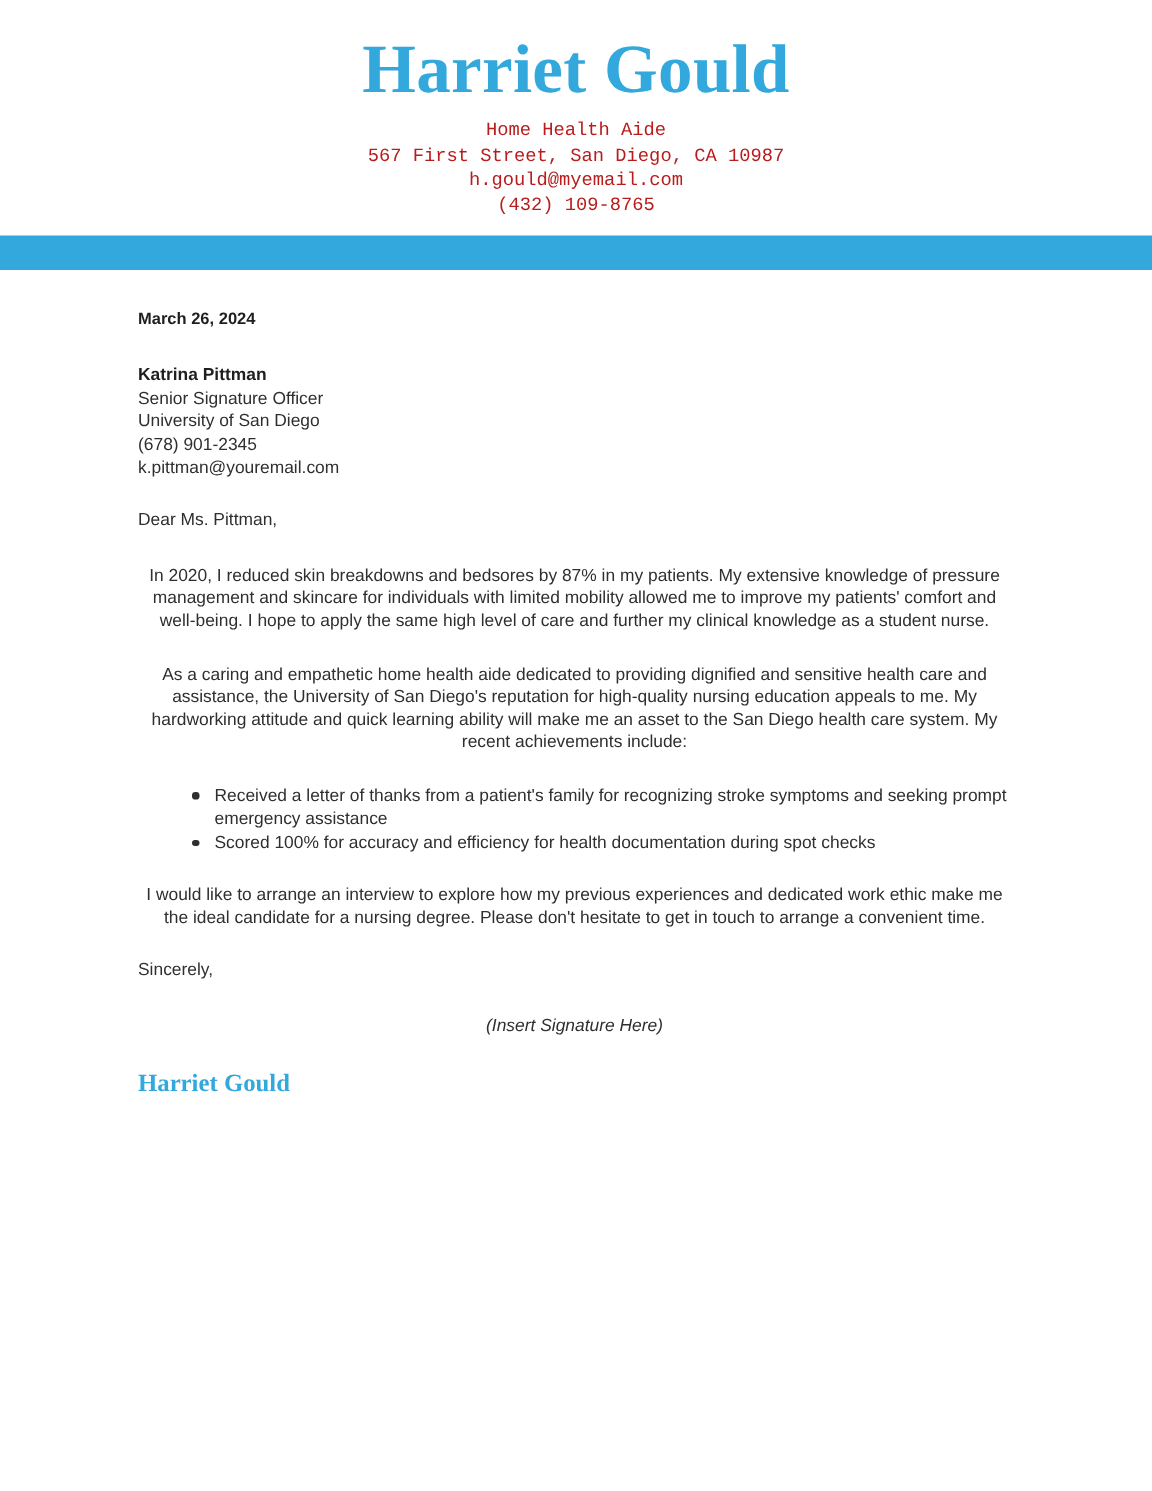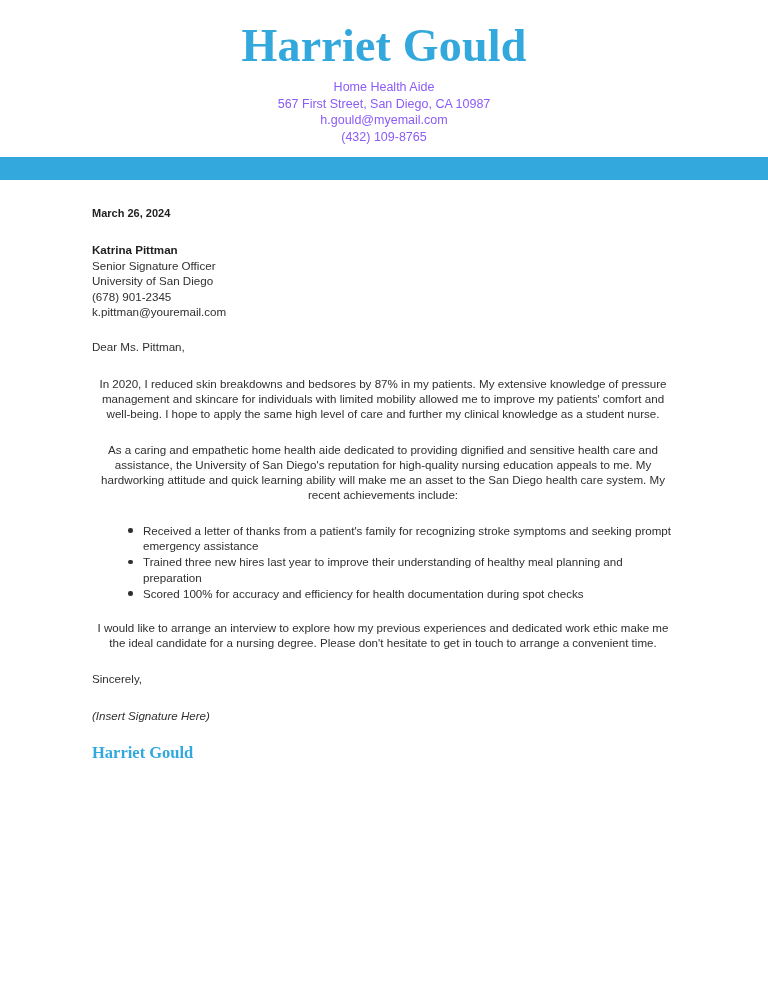--- a/index.html
+++ b/index.html
@@ -24,24 +24,24 @@
   .candidate-name {
     font-family: "Liberation Serif", serif;
     font-weight: bold;
     font-size: 46px;
     line-height: 1.05;
     color: #33a8dd;
     letter-spacing: 0.2px;
     margin: 0 0 9px 0;
   }
   .contact-line {
-    font-family: Liberation Sans, sans-serif;
+    font-family: Liberation Mono, monospace;
     font-size: 12.5px;
     line-height: 16.5px;
-    color: #8b5cf6;
+    color: #b91c1c;
     margin: 0;
   }
 
   
   .accent-bar {
     position: absolute;
     left: 0;
     top: 157px;
     width: 768px;
     height: 23px;
@@ -102,20 +102,21 @@
     border-radius: 50%;
     background: #2f2f2f;
     display: block;
   }
   .closing-salutation {
     margin: 0 0 22px 0;
   }
   .signature-placeholder {
     font-style: italic;
     margin: 0 0 22px 0;
+    text-align: center;
   }
   .signature-name {
     font-family: "Liberation Serif", serif;
     font-weight: bold;
     font-size: 16.5px;
     color: #33a8dd;
     margin: 0;
   }
 </style>
 </head>
@@ -149,24 +150,20 @@
 
   <p class="body-paragraph">As a caring and empathetic home health aide dedicated to providing dignified and sensitive health care and assistance, the University of San Diego's reputation for high-quality nursing education appeals to me. My hardworking attitude and quick learning ability will make me an asset to the San Diego health care system. My recent achievements include:</p>
 
   <ul class="achievements-list">
     <li>
       <span class="bullet-dot"></span>
       <span>Received a letter of thanks from a patient's family for recognizing stroke symptoms and seeking prompt emergency assistance</span>
     </li>
     <li>
       <span class="bullet-dot"></span>
-      <span>Trained three new hires last year to improve their understanding of healthy meal planning and preparation</span>
-    </li>
-    <li>
-      <span class="bullet-dot"></span>
       <span>Scored 100% for accuracy and efficiency for health documentation during spot checks</span>
     </li>
   </ul>
 
   <p class="body-paragraph">I would like to arrange an interview to explore how my previous experiences and dedicated work ethic make me the ideal candidate for a nursing degree. Please don't hesitate to get in touch to arrange a convenient time.</p>
 
   <p class="closing-salutation">Sincerely,</p>
 
   <p class="signature-placeholder">(Insert Signature Here)</p>
 

